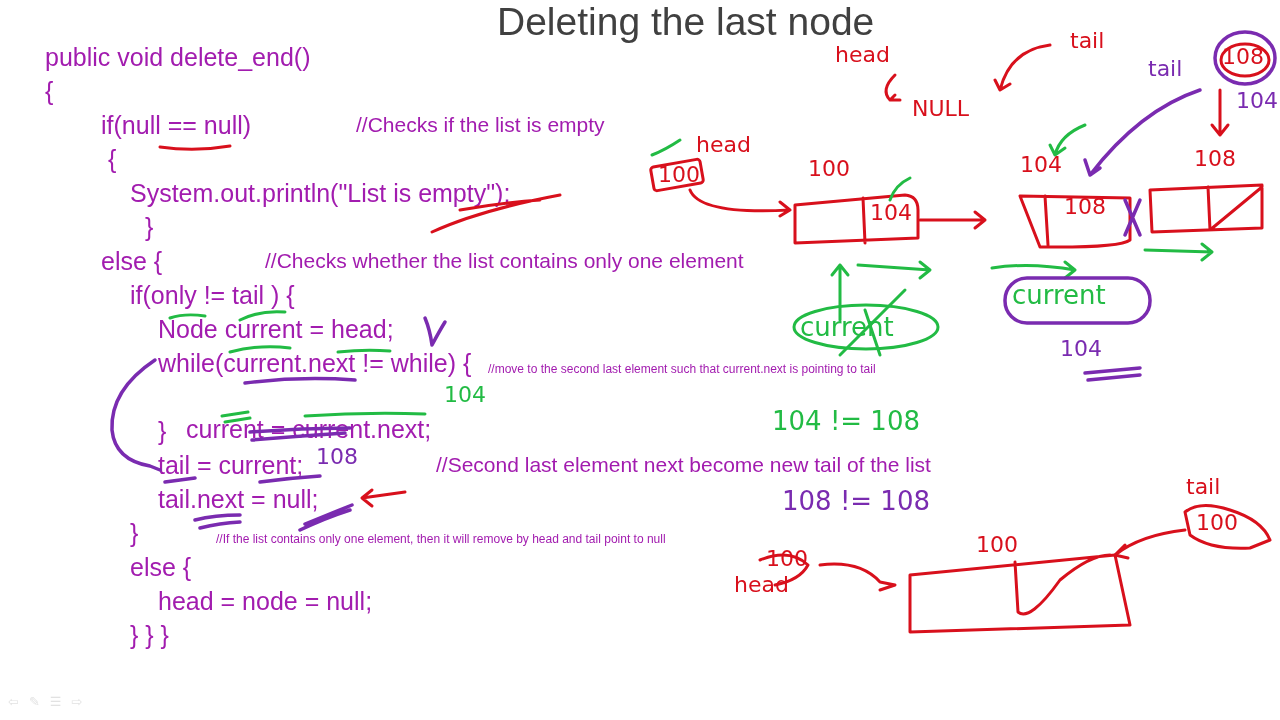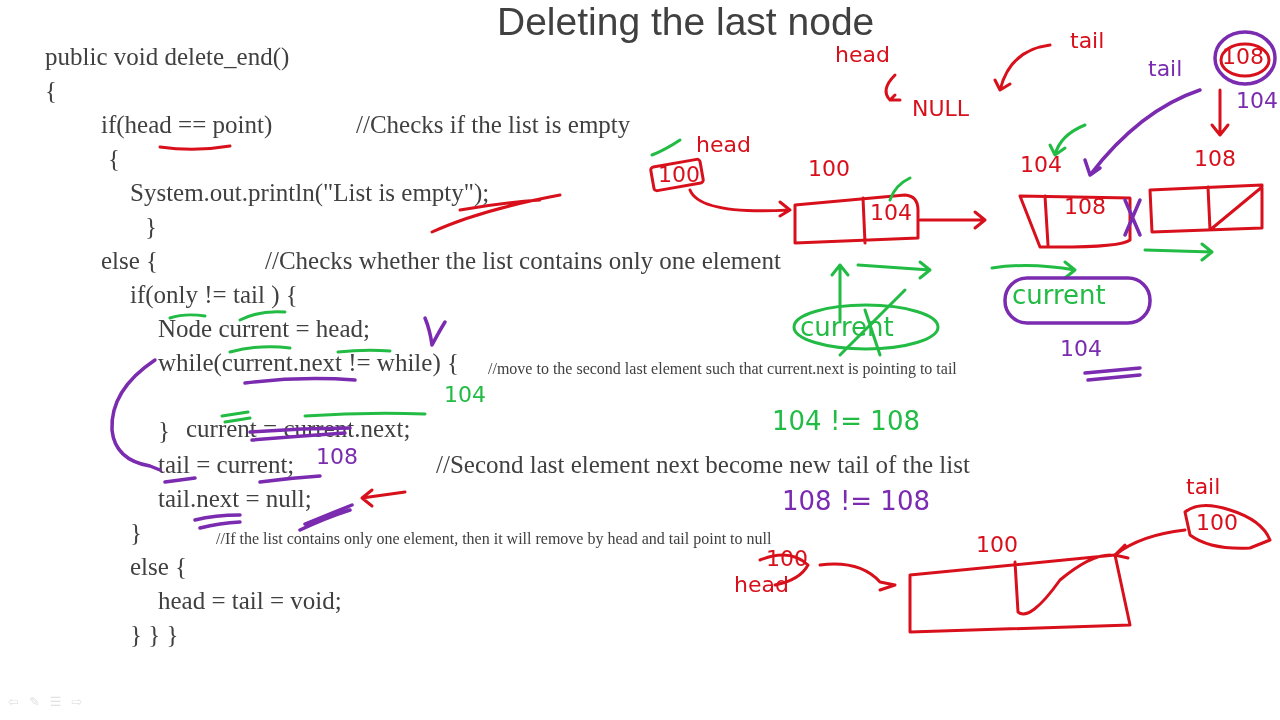--- a/index.html
+++ b/index.html
@@ -6,60 +6,60 @@
   body {
     width: 1280px; height: 720px; position: relative; overflow: hidden;
     background: #ffffff;
   }
   .title {
     position: absolute; left: 497px; top: 0px;
     font-family: "Liberation Sans", sans-serif; font-size: 39px;
     color: #404040; line-height: 44px; white-space: nowrap;
   }
   .code {
-    position: absolute; font-family: Liberation Serif, serif;
-    color: #404040; white-space: nowrap; font-size: 25px; line-height: 30px;
+    position: absolute; font-family: Liberation Sans, sans-serif;
+    color: #a21caf; white-space: nowrap; font-size: 25px; line-height: 30px;
   }
-  .cmt-small { font-size: 16px; }
-  .cmt-big { font-size: 25px; }
+  .cmt-small { font-size: 12px; }
+  .cmt-big { font-size: 21px; }
   svg.ink { position: absolute; left: 0; top: 0; width: 1280px; height: 720px; pointer-events: none; }
   .ink path, .ink ellipse, .ink rect { fill: none; stroke-linecap: round; stroke-linejoin: round; }
   .ink text { font-family: "DejaVu Sans", sans-serif; }
   .r { stroke: #d8101c; stroke-width: 3; }
   .g { stroke: #22bb44; stroke-width: 3; }
   .p { stroke: #7a2bb0; stroke-width: 3.5; }
   .nav {
     position: absolute; left: 8px; top: 694px; display: flex; gap: 10px;
     font-family: "DejaVu Sans", sans-serif; font-size: 13px; color: #e2e2e2;
   }
   .nav span { cursor: pointer; }
 </style>
 </head>
 <body>
 
 <div class="title">Deleting the last node</div>
 
 <div id="code">
     <div class="code" style="left: 45px; top: 42px;">public void delete_end()</div>
     <div class="code" style="left: 45px; top: 76px;">{</div>
-    <div class="code" style="left: 101px; top: 110px;">if(head == point)</div>
+    <div class="code" style="left: 101px; top: 110px;">if(null == null)</div>
     <div class="code" style="left: 108px; top: 144px;">{</div>
     <div class="code" style="left: 130px; top: 178px;">System.out.println("List is empty");</div>
     <div class="code" style="left: 145px; top: 212px;">}</div>
     <div class="code" style="left: 101px; top: 246px;">else {</div>
     <div class="code" style="left: 130px; top: 280px;">if(only != tail ) {</div>
     <div class="code" style="left: 158px; top: 314px;">Node current = head;</div>
     <div class="code" style="left: 158px; top: 348px;">while(current.next != while) {</div>
     <div class="code" style="left: 186px; top: 382px; margin-top: 32px;">current = current.next;</div>
     <div class="code" style="left: 158px; top: 416px;">}</div>
     <div class="code" style="left: 158px; top: 450px;">tail = current;</div>
     <div class="code" style="left: 158px; top: 484px;">tail.next = null;</div>
     <div class="code" style="left: 130px; top: 518px;">}</div>
     <div class="code" style="left: 130px; top: 552px;">else {</div>
-    <div class="code" style="left: 158px; top: 586px;">head = tail = void;</div>
+    <div class="code" style="left: 158px; top: 586px;">head = node = null;</div>
     <div class="code" style="left: 130px; top: 620px;">}          }      }</div>
   </div>
 <div id="comments">
     <div class="code cmt-big" style="left: 356px; top: 110px;">//Checks if the list is empty</div>
     <div class="code cmt-big" style="left: 265px; top: 246px; text-align: right;">//Checks whether the list contains only one element</div>
     <div class="code cmt-small" style="left: 488px; top: 354px;">//move to the second last element such that current.next is pointing to tail</div>
     <div class="code cmt-big" style="left: 436px; top: 450px;">//Second last element next become new tail of the list</div>
     <div class="code cmt-small" style="left: 216px; top: 524px;">//If the list contains only one element, then it will remove by head and tail point to null</div>
   </div>
 

